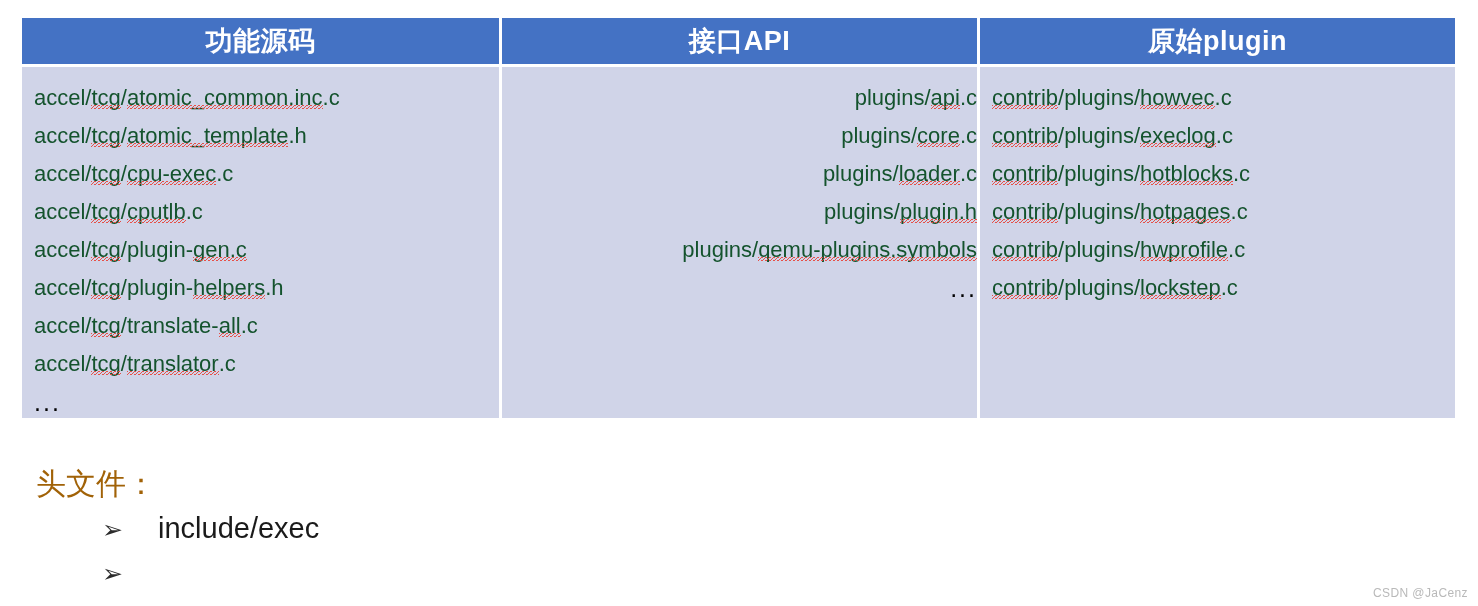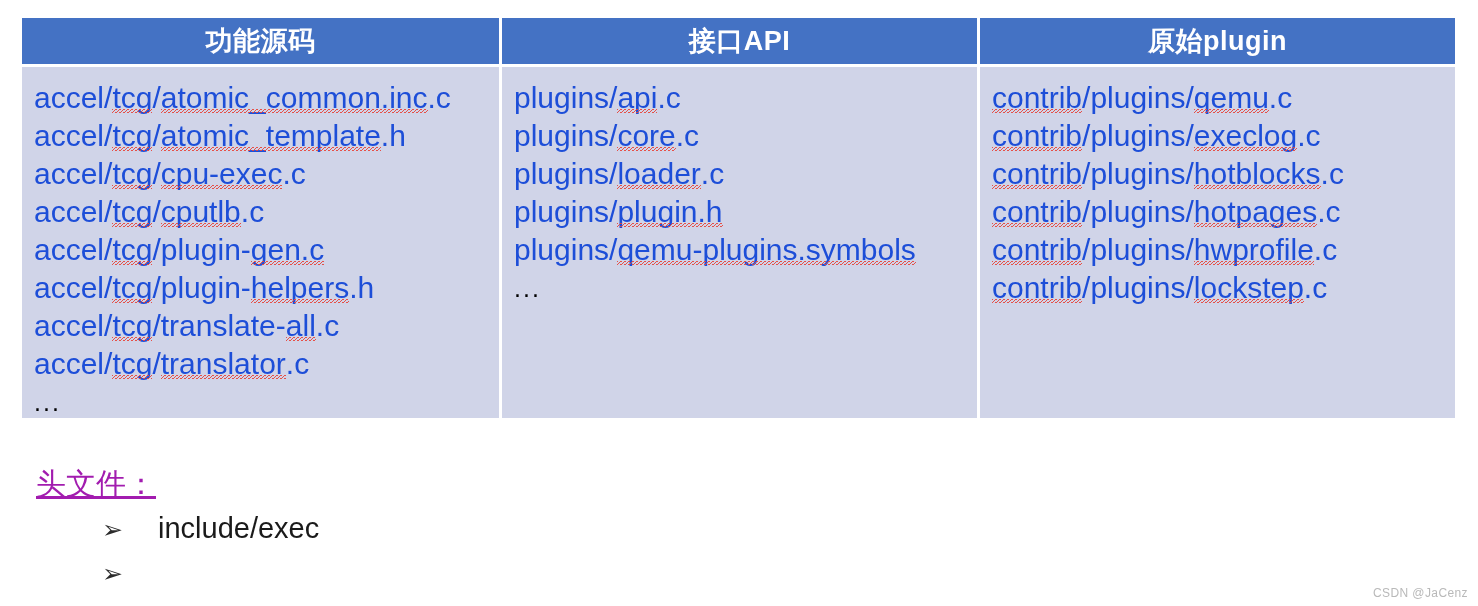--- a/index.html
+++ b/index.html
@@ -30,44 +30,44 @@
     display: flex;
     gap: 3px;
     height: 46px;
   }
   .body-row {
     display: flex;
     gap: 3px;
     height: 351px;
   }
   .col-1 { width: 477px; flex: 0 0 477px; }
-  .col-2 { width: 475px; flex: 0 0 475px; }
+  .col-2 { width: 475px; flex: 0 0 475px; text-align: right; }
   .col-3 { width: 475px; flex: 0 0 475px; }
 
   .hdr-cell {
     background: #4472c4;
     color: #ffffff;
     font-size: 27px;
     font-weight: bold;
     display: flex;
     align-items: center;
     justify-content: center;
     letter-spacing: 0.5px;
     line-height: 1;
   }
   .body-cell {
     background: #d0d4e8;
     padding: 12px 0 0 12px;
     box-sizing: border-box;
   }
   .cell-line {
-    font-size: 30px;
+    font-size: 22px;
     line-height: 38px;
     white-space: nowrap;
-    color: #1d4ed8;
+    color: #14532d;
     position: relative;
     display: inline-block;
   }
   .cell-line-wrap { line-height: 38px; height: 38px; }
 
   
   .sq {
     position: relative;
   }
   .sq::after {
@@ -94,23 +94,22 @@
   
   .notes {
     position: absolute;
     left: 36px;
     top: 462px;
     width: 700px;
   }
   .notes-title {
     font-size: 30px;
     line-height: 44px;
-    color: #a21caf;
+    color: #a16207;
     white-space: nowrap;
-    text-decoration: underline;
   }
   .bullet-list {
     margin: 0;
     padding: 0;
     list-style: none;
   }
   .bullet-item {
     display: flex;
     align-items: baseline;
     font-size: 29px;
@@ -169,21 +168,21 @@
     <div class="body-cell col-2">
       <div class="cell-line-wrap"><span class="cell-line">plugins/<span class="sq">api</span>.c</span></div>
       <div class="cell-line-wrap"><span class="cell-line">plugins/<span class="sq">core</span>.c</span></div>
       <div class="cell-line-wrap"><span class="cell-line">plugins/<span class="sq">loader</span>.c</span></div>
       <div class="cell-line-wrap"><span class="cell-line">plugins/<span class="sq">plugin.h</span></span></div>
       <div class="cell-line-wrap"><span class="cell-line">plugins/<span class="sq">qemu-plugins.symbols</span></span></div>
       <div class="cell-line-wrap"><span class="ellip">...</span></div>
     </div>
 
     <div class="body-cell col-3">
-      <div class="cell-line-wrap"><span class="cell-line"><span class="sq">contrib</span>/plugins/<span class="sq">qemu</span>.c</span></div>
+      <div class="cell-line-wrap"><span class="cell-line"><span class="sq">contrib</span>/plugins/<span class="sq">howvec</span>.c</span></div>
       <div class="cell-line-wrap"><span class="cell-line"><span class="sq">contrib</span>/plugins/<span class="sq">execlog</span>.c</span></div>
       <div class="cell-line-wrap"><span class="cell-line"><span class="sq">contrib</span>/plugins/<span class="sq">hotblocks</span>.c</span></div>
       <div class="cell-line-wrap"><span class="cell-line"><span class="sq">contrib</span>/plugins/<span class="sq">hotpages</span>.c</span></div>
       <div class="cell-line-wrap"><span class="cell-line"><span class="sq">contrib</span>/plugins/<span class="sq">hwprofile</span>.c</span></div>
       <div class="cell-line-wrap"><span class="cell-line"><span class="sq">contrib</span>/plugins/<span class="sq">lockstep</span>.c</span></div>
     </div>
 
   </div>
 </div>
 

